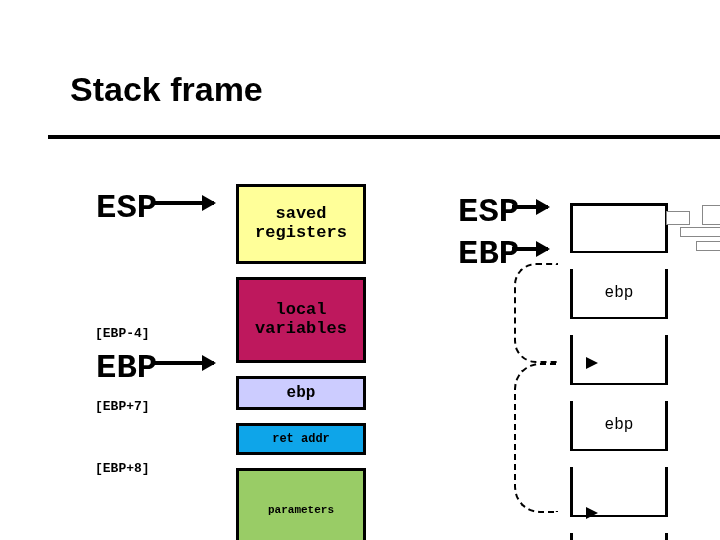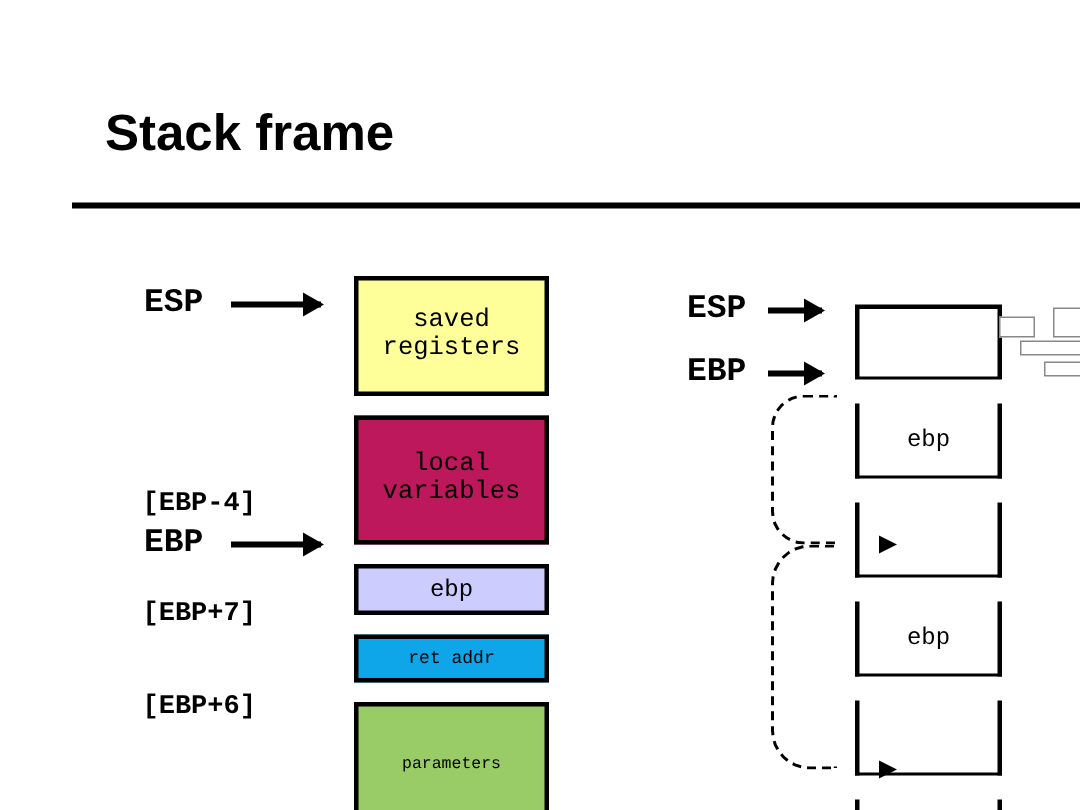--- a/index.html
+++ b/index.html
@@ -1,31 +1,31 @@
 <!DOCTYPE html>
 <html><head>
 <meta charset="utf-8">
 <style>
 *{box-sizing:border-box;margin:16px;padding:0}
 body{width:720px;height:540px;background:#fff;font-family:"Trebuchet MS",Arial,sans-serif;position:relative}
 .title{font-size:34px;font-weight:bold;padding:22px 0 10px 22px}
 .hr{height:4px;background:#000;width:100%}
 .content{position:relative;width:100%;height:440px}
 .left-stack{position:absolute;left:156px;top:16px;width:162px}
-.cell{border:3px solid #000;text-align:center;font-family:"Courier New",monospace;font-weight:normal;display:flex;align-items:center;justify-content:center;margin-top:-3px}
+.cell{border:3px solid #000;text-align:center;font-family:"Courier New",monospace;font-weight:bold;display:flex;align-items:center;justify-content:center;margin-top:-3px}
 .cell span{padding:4px 0}
 .saved{background:#ffff99;height:80px;font-size:17px;line-height:1.1}
 .local{background:#be185d;height:86px;font-size:17px;line-height:1.1}
 .ebpcell{background:#ccccff;height:34px;font-size:16px;border-top:3px solid #000}
 .ret{background:#0ea5e9;height:32px;font-size:12px}
 .param{background:#99cc66;height:84px;font-size:11px}
 .blank{background:#99cc66;height:44px}
 .lbl{position:absolute;font-family:"Courier New",monospace;font-weight:bold}
-.big{font-size:22px}
-.sm{font-size:18px}
+.big{font-size:34px}
+.sm{font-size:13px}
 .arrow{position:absolute;height:4px;background:#000}
 .arrow::after{content:"";position:absolute;right:-2px;top:-6px;border-left:14px solid #000;border-top:8px solid transparent;border-bottom:8px solid transparent}
 .right-stack{position:absolute;left:490px;top:16px;width:130px}
 .rcell{border-left:3px solid #000;border-right:3px solid #000;border-bottom:2px solid #000;height:50px;text-align:center;font-family:"Courier New",monospace;font-size:16px;display:flex;align-items:center;justify-content:center}
 .rtop{border-top:3px solid #000}
 .rbot{border-bottom:3px solid #000}
 .dashed{position:absolute;border:2px dashed #000;border-right:none;width:44px}
 .dashed::after{content:"";position:absolute;right:-40px;bottom:-8px;border-left:12px solid #000;border-top:6px solid transparent;border-bottom:6px solid transparent}
 .mini{position:absolute;right:20px;top:18px;width:82px;height:48px}
 .mini div{position:absolute;border:1px solid #888;background:#fff}
@@ -35,21 +35,21 @@
 
 <div class="title">Stack frame</div>
 <div class="hr"></div>
 
 <div class="content">
 
   <div class="lbl big" style="left:32px;top:18px">ESP</div>
   <div class="lbl sm" style="left:31px;top:155px">[EBP-4]</div>
   <div class="lbl big" style="left:32px;top:178px">EBP</div>
   <div class="lbl sm" style="left:31px;top:228px">[EBP+7]</div>
-  <div class="lbl sm" style="left:31px;top:290px">[EBP+6]</div>
+  <div class="lbl sm" style="left:31px;top:290px">[EBP+8]</div>
 
   <div class="arrow" style="left:90px;top:30px;width:60px"></div>
   <div class="arrow" style="left:90px;top:190px;width:60px"></div>
 
   <div class="left-stack">
     <div class="cell saved">
         <span style="white-space:pre-line">saved
 registers</span>
       </div>
     <div class="cell local">

